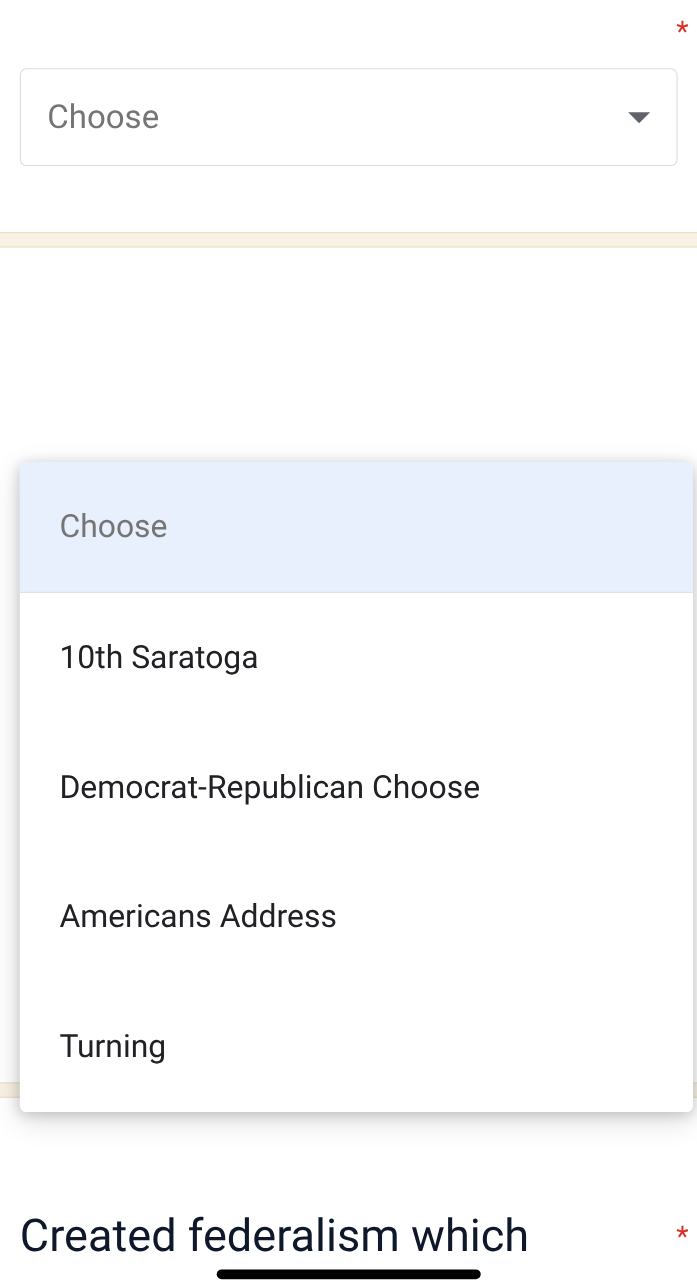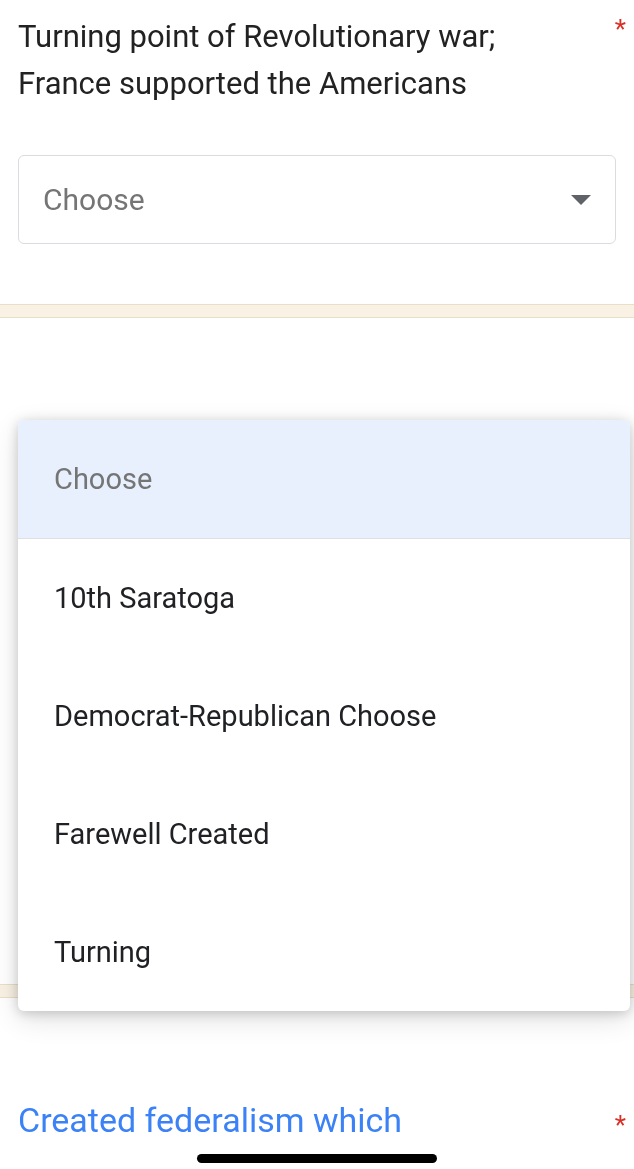--- a/index.html
+++ b/index.html
@@ -85,22 +85,22 @@
     .dropdown-option.selected {
       background: #e8f0fe;
       color: #757575;
       border-bottom: 1px solid #e0e0e0;
     }
     .next-question-peek {
       position: absolute;
       left: 18px;
       right: 18px;
       top: 1100px;
-      font-size: 34px;
-      color: #3b82f6;
+      font-size: 41px;
+      color: #0f172a;
       z-index: 1;
     }
     .required-asterisk-2 {
       color: #d93025;
       font-size: 26px;
       position: absolute;
       right: 8px;
       top: 1110px;
       z-index: 1;
     }
@@ -132,21 +132,20 @@
       height: 9px;
       background: #000;
       border-radius: 6px;
       z-index: 20;
     }
   </style>
 </head>
 <body>
 
 <div class="question-block">
-  <div class="question-text">Turning point of Revolutionary war; France supported the Americans</div>
   <span class="required-asterisk">*</span>
 
   <div class="select-wrap">
     <div class="select-box">
       <span class="select-placeholder">Choose</span>
       <span class="chevron"></span>
     </div>
   </div>
 </div>
 
@@ -160,21 +159,21 @@
   <div class="dropdown-option selected">
     <span>Choose</span>
   </div>
   <div class="dropdown-option">
     <span>10th Saratoga</span>
   </div>
   <div class="dropdown-option">
     <span>Democrat-Republican Choose</span>
   </div>
   <div class="dropdown-option">
-    <span>Farewell Created</span>
+    <span>Americans Address</span>
   </div>
   <div class="dropdown-option">
     <span>Turning</span>
   </div>
 </div>
 
 <div class="next-question-peek">Created federalism which</div>
 <span class="required-asterisk-2">*</span>
 
 <div class="home-indicator"></div>

